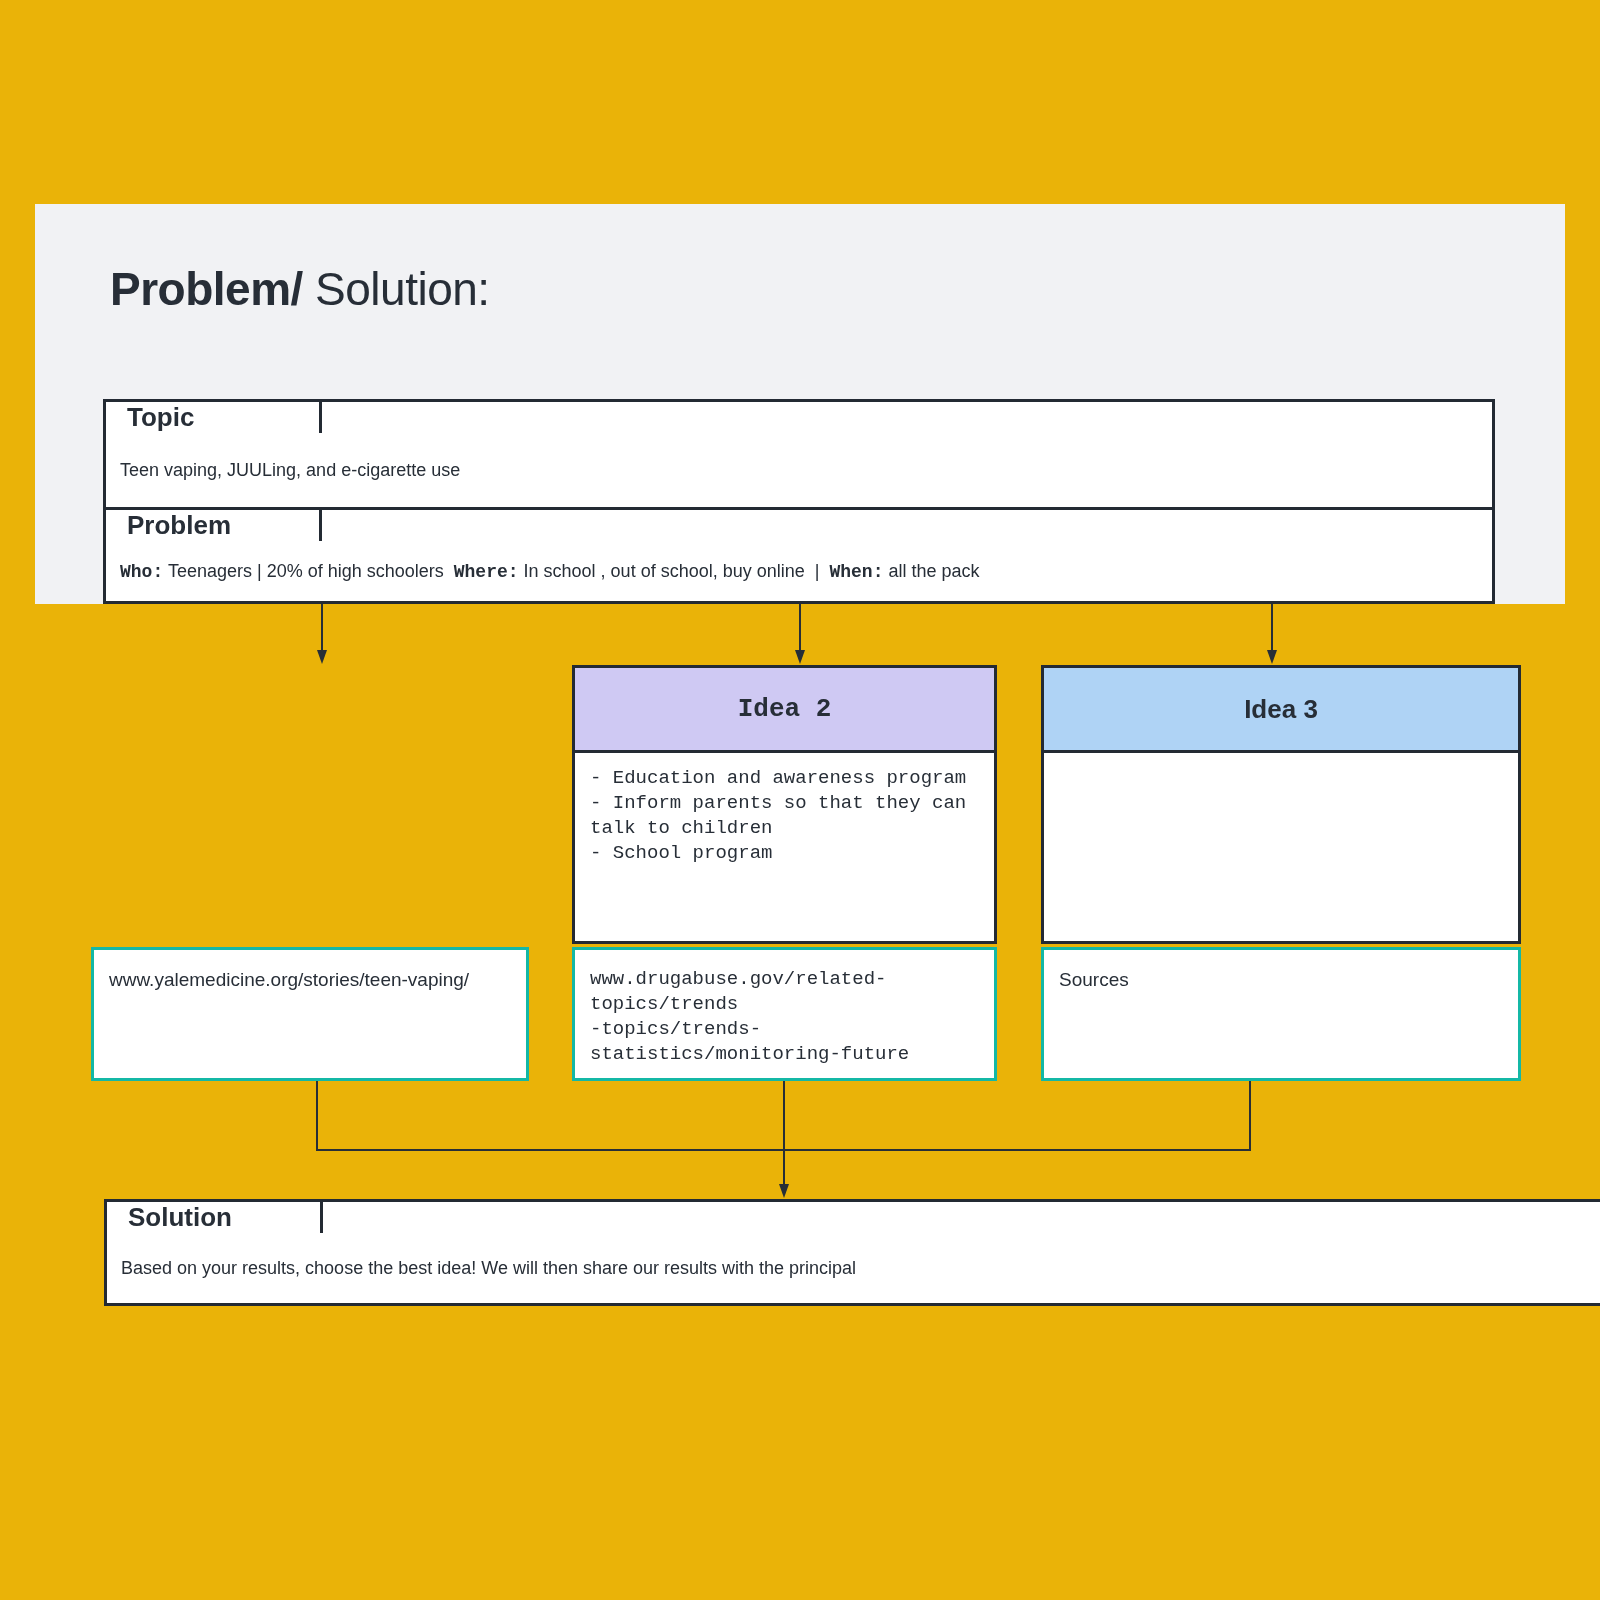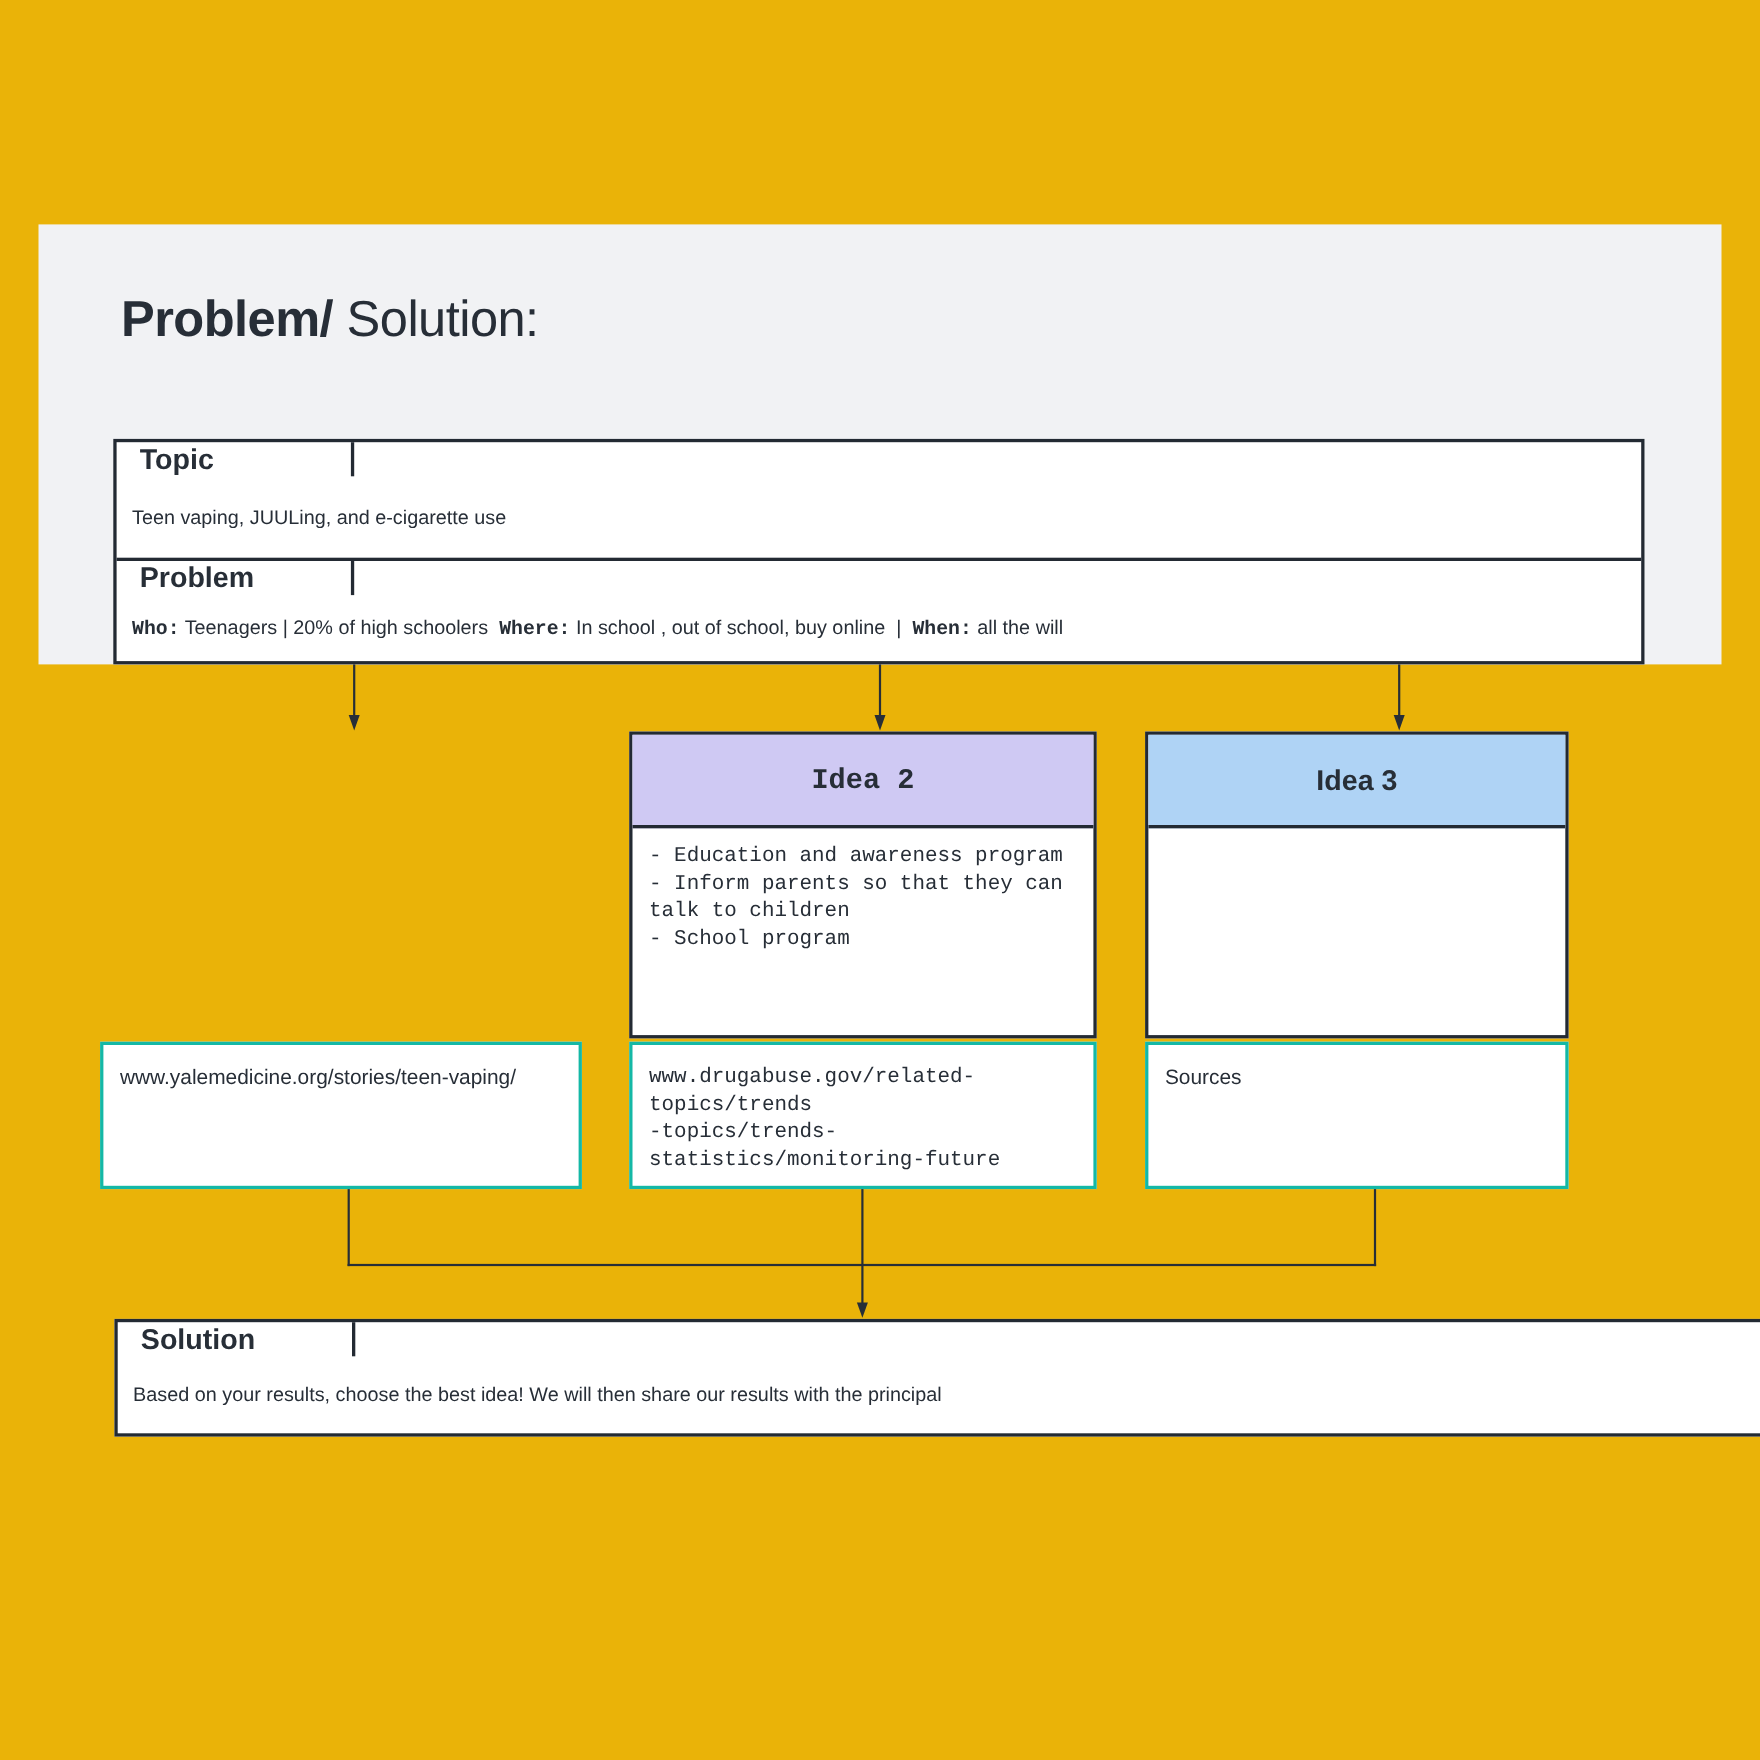--- a/index.html
+++ b/index.html
@@ -35,41 +35,41 @@
   
   .idea-main{position:absolute;top:665px;height:279px;border:3px solid #232a33;background:#ffffff;
              box-sizing:border-box;display:flex;flex-direction:column;}
   .idea-head{height:85px;flex:none;border-bottom:3px solid #232a33;display:flex;align-items:center;
              justify-content:center;font-weight:700;font-size:26px;box-sizing:border-box;}
   .idea-body{flex:1;padding:13px 15px;font-size:19px;line-height:25px;white-space:pre-line;}
   .idea-src{position:absolute;top:947px;height:134px;border:3px solid #14b8a6;background:#ffffff;
             box-sizing:border-box;padding:17px 15px;font-size:19px;line-height:25px;white-space:pre-line;}
   .b1{left:91px;width:438px;}
   .b2{left:572px;width:425px;font-family:Liberation Mono, monospace;}
-  .b3{left:1041px;width:385px;}
+  .b3{left:1041px;width:480px;}
 </style>
 </head>
 <body>
 
 <div class="canvas">
 
   <div class="panel"></div>
 
   <div class="title">
     <span class="tbold">Problem/</span><span class="treg"> Solution:</span>
   </div>
 
   <div class="ptable top-table">
     <div class="t-row r1">
       <div class="t-label">Topic</div>
       <div class="t-content">Teen vaping, JUULing, and e-cigarette use</div>
     </div>
     <div class="t-row r2">
       <div class="t-label">Problem</div>
-      <div class="t-content"><span><b>Who:</b><span> Teenagers | 20% of high schoolers  </span><b>Where:</b><span> In school , out of school, buy online  |  </span><b>When:</b><span> all the will</span></span></div>
+      <div class="t-content"><span><b>Who:</b><span> Teenagers | 20% of high schoolers  </span><b>Where:</b><span> In school , out of school, buy online  |  </span><b>When:</b><span> all the pack</span></span></div>
     </div>
   </div>
 
   <div class="vline" style="left:321px;top:604px;height:47px;"></div>
   <div class="ahead" style="left:317px;top:650px;"></div>
   <div class="vline" style="left:799px;top:604px;height:47px;"></div>
   <div class="ahead" style="left:795px;top:650px;"></div>
   <div class="vline" style="left:1271px;top:604px;height:47px;"></div>
   <div class="ahead" style="left:1267px;top:650px;"></div>
 

